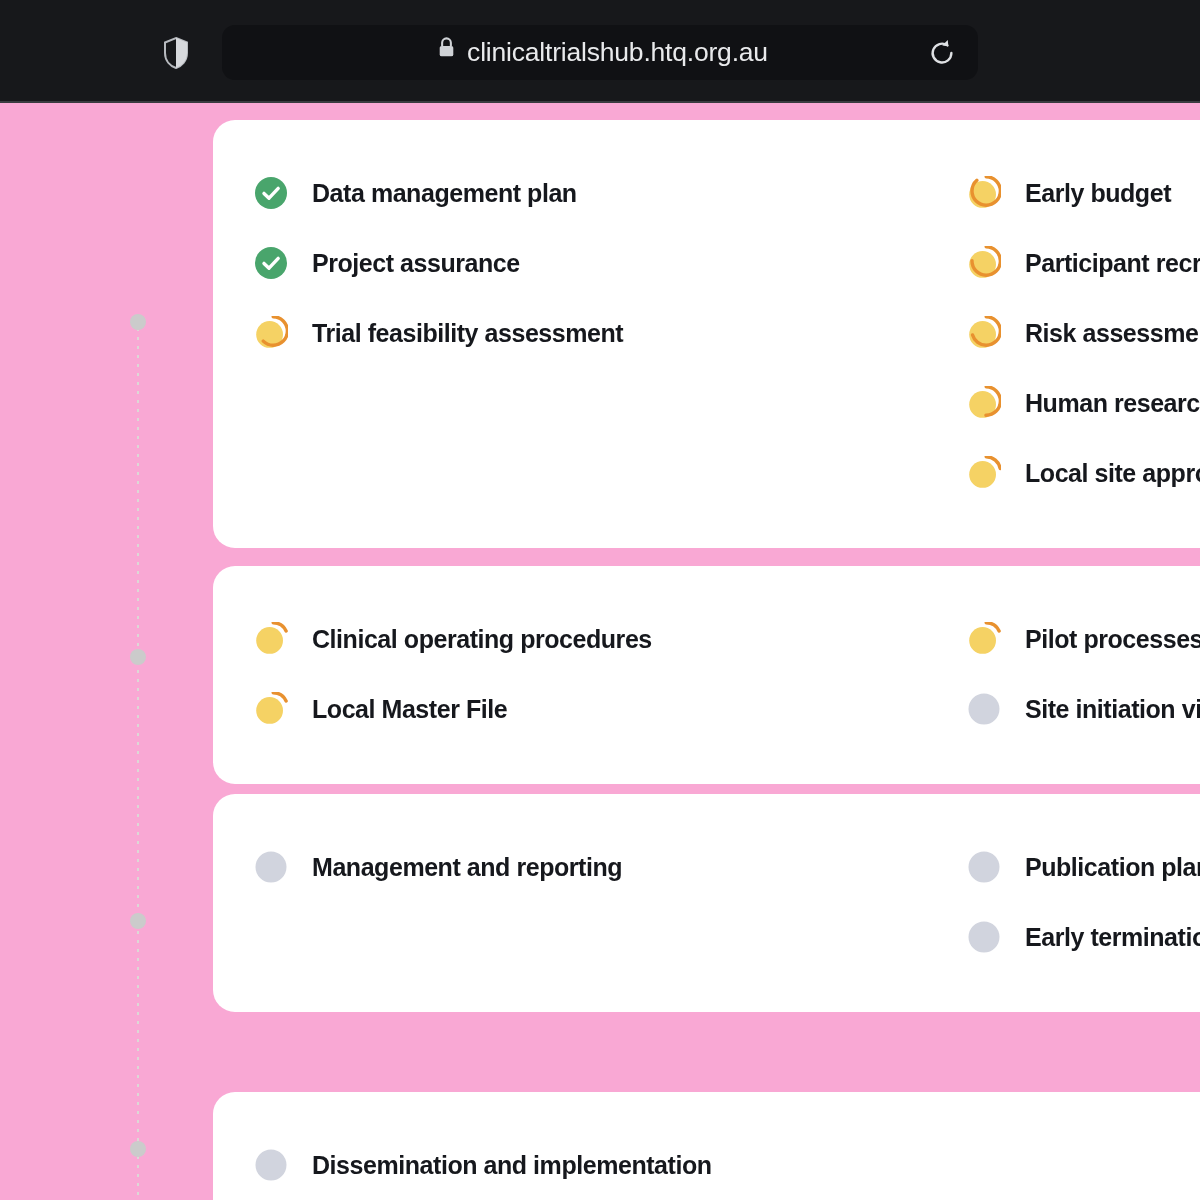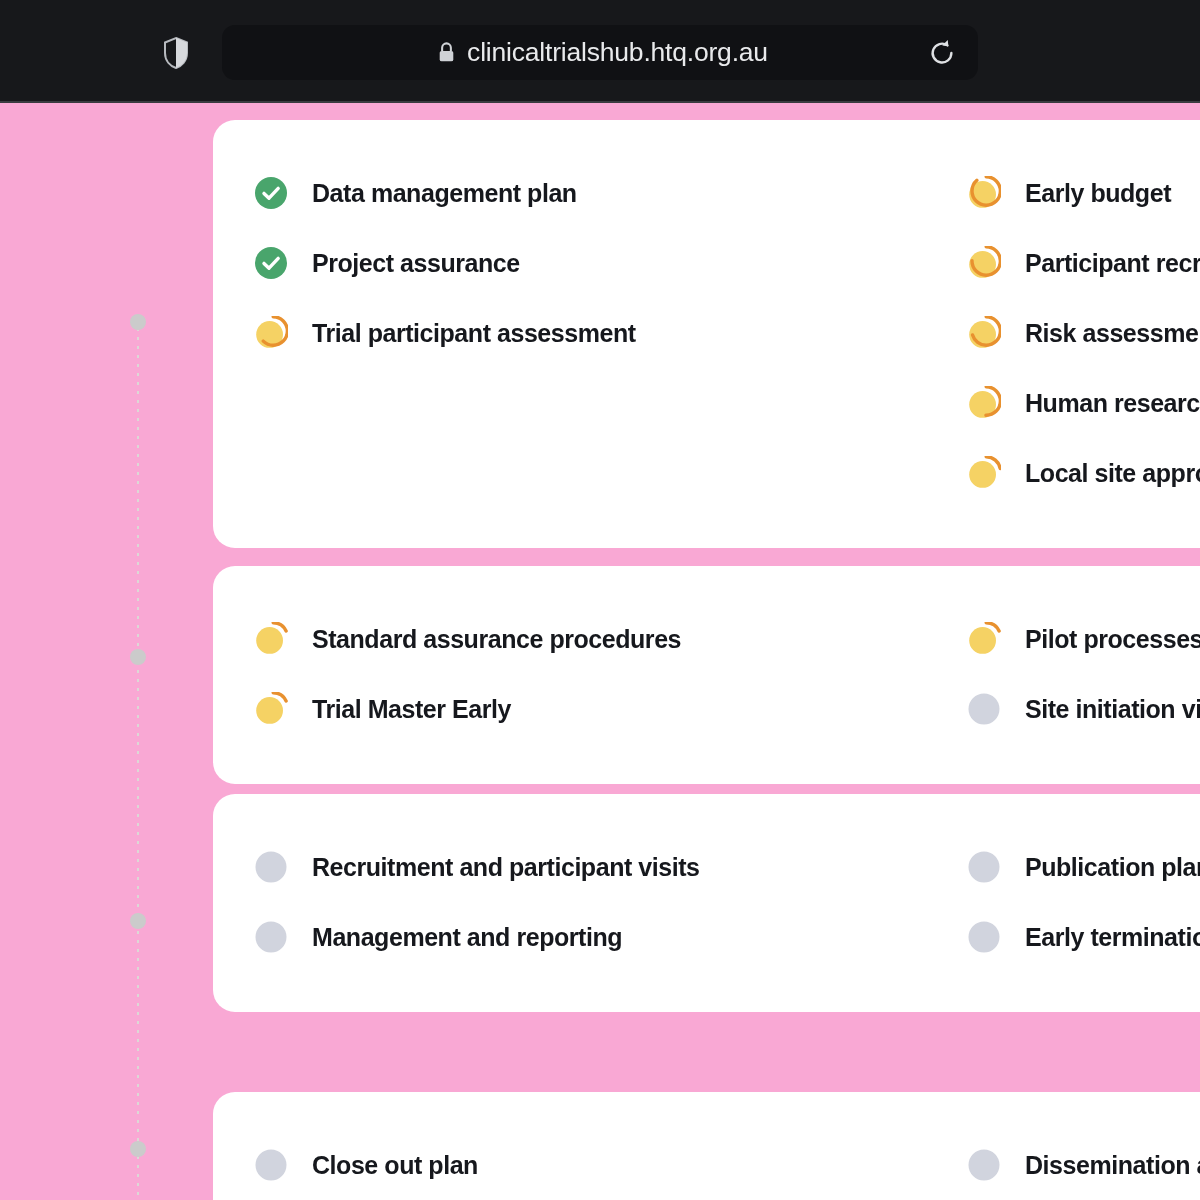--- a/index.html
+++ b/index.html
@@ -45,21 +45,20 @@
     height: 55px;
     background: #101114;
     border-radius: 13px;
     display: flex;
     align-items: center;
     justify-content: center;
   }
 
   .url-center {
     display: flex;
-    align-items: center;
     gap: 12px;
     margin-left: 6px;
   }
 
   .lock-icon {
     width: 17px;
     height: 21px;
     display: block;
   }
 
@@ -238,21 +237,21 @@
               </span>
               <span class="item-label">Project assurance</span>
             </div>
             <div class="item">
               <span class="marker pending">
                 <svg width="34" height="34" viewBox="0 0 34 34">
                   <circle class="disc" cx="15.6" cy="18.4" r="13.4"></circle>
                   <circle cx="19.2" cy="15" r="14.2" fill="none" stroke="#e8912f" stroke-width="3.4" stroke-linecap="round" stroke-dasharray="55.32 33.90" transform="rotate(-90 19.2 15)"></circle>
                 </svg>
               </span>
-              <span class="item-label">Trial participant assessment</span>
+              <span class="item-label">Trial feasibility assessment</span>
             </div>
           </div>
           <div>
             <div class="item">
               <span class="marker pending">
                 <svg width="34" height="34" viewBox="0 0 34 34">
                   <circle class="disc" cx="15.6" cy="18.4" r="13.4"></circle>
                   <circle cx="19.2" cy="15" r="14.2" fill="none" stroke="#e8912f" stroke-width="3.4" stroke-linecap="round" stroke-dasharray="78.51 10.71" transform="rotate(-90 19.2 15)"></circle>
                 </svg>
               </span>
@@ -300,30 +299,30 @@
       <div class="card" style="top: 463px;">
         <div class="card-grid">
           <div>
             <div class="item">
               <span class="marker pending">
                 <svg width="34" height="34" viewBox="0 0 34 34">
                   <circle class="disc" cx="15.6" cy="18.4" r="13.4"></circle>
                   <circle cx="19.2" cy="15" r="14.2" fill="none" stroke="#e8912f" stroke-width="3.4" stroke-linecap="round" stroke-dasharray="16.06 73.16" transform="rotate(-90 19.2 15)"></circle>
                 </svg>
               </span>
-              <span class="item-label">Standard assurance procedures</span>
+              <span class="item-label">Clinical operating procedures</span>
             </div>
             <div class="item">
               <span class="marker pending">
                 <svg width="34" height="34" viewBox="0 0 34 34">
                   <circle class="disc" cx="15.6" cy="18.4" r="13.4"></circle>
                   <circle cx="19.2" cy="15" r="14.2" fill="none" stroke="#e8912f" stroke-width="3.4" stroke-linecap="round" stroke-dasharray="16.06 73.16" transform="rotate(-90 19.2 15)"></circle>
                 </svg>
               </span>
-              <span class="item-label">Trial Master Early</span>
+              <span class="item-label">Local Master File</span>
             </div>
           </div>
           <div>
             <div class="item">
               <span class="marker pending">
                 <svg width="34" height="34" viewBox="0 0 34 34">
                   <circle class="disc" cx="15.6" cy="18.4" r="13.4"></circle>
                   <circle cx="19.2" cy="15" r="14.2" fill="none" stroke="#e8912f" stroke-width="3.4" stroke-linecap="round" stroke-dasharray="16.06 73.16" transform="rotate(-90 19.2 15)"></circle>
                 </svg>
               </span>
@@ -342,28 +341,20 @@
       </div>
       <div class="card" style="top: 691px;">
         <div class="card-grid">
           <div>
             <div class="item">
               <span class="marker todo">
                 <svg width="34" height="34" viewBox="0 0 34 34">
                   <circle class="disc" cx="17" cy="17" r="15.5"></circle>
                 </svg>
               </span>
-              <span class="item-label">Recruitment and participant visits</span>
-            </div>
-            <div class="item">
-              <span class="marker todo">
-                <svg width="34" height="34" viewBox="0 0 34 34">
-                  <circle class="disc" cx="17" cy="17" r="15.5"></circle>
-                </svg>
-              </span>
               <span class="item-label">Management and reporting</span>
             </div>
           </div>
           <div>
             <div class="item">
               <span class="marker todo">
                 <svg width="34" height="34" viewBox="0 0 34 34">
                   <circle class="disc" cx="17" cy="17" r="15.5"></circle>
                 </svg>
               </span>
@@ -382,29 +373,19 @@
       </div>
       <div class="card" style="top: 989px;">
         <div class="card-grid">
           <div>
             <div class="item">
               <span class="marker todo">
                 <svg width="34" height="34" viewBox="0 0 34 34">
                   <circle class="disc" cx="17" cy="17" r="15.5"></circle>
                 </svg>
               </span>
-              <span class="item-label">Close out plan</span>
-            </div>
-          </div>
-          <div>
-            <div class="item">
-              <span class="marker todo">
-                <svg width="34" height="34" viewBox="0 0 34 34">
-                  <circle class="disc" cx="17" cy="17" r="15.5"></circle>
-                </svg>
-              </span>
               <span class="item-label">Dissemination and implementation</span>
             </div>
           </div>
         </div>
       </div>
     </div>
 </div>
 
 </body></html>

